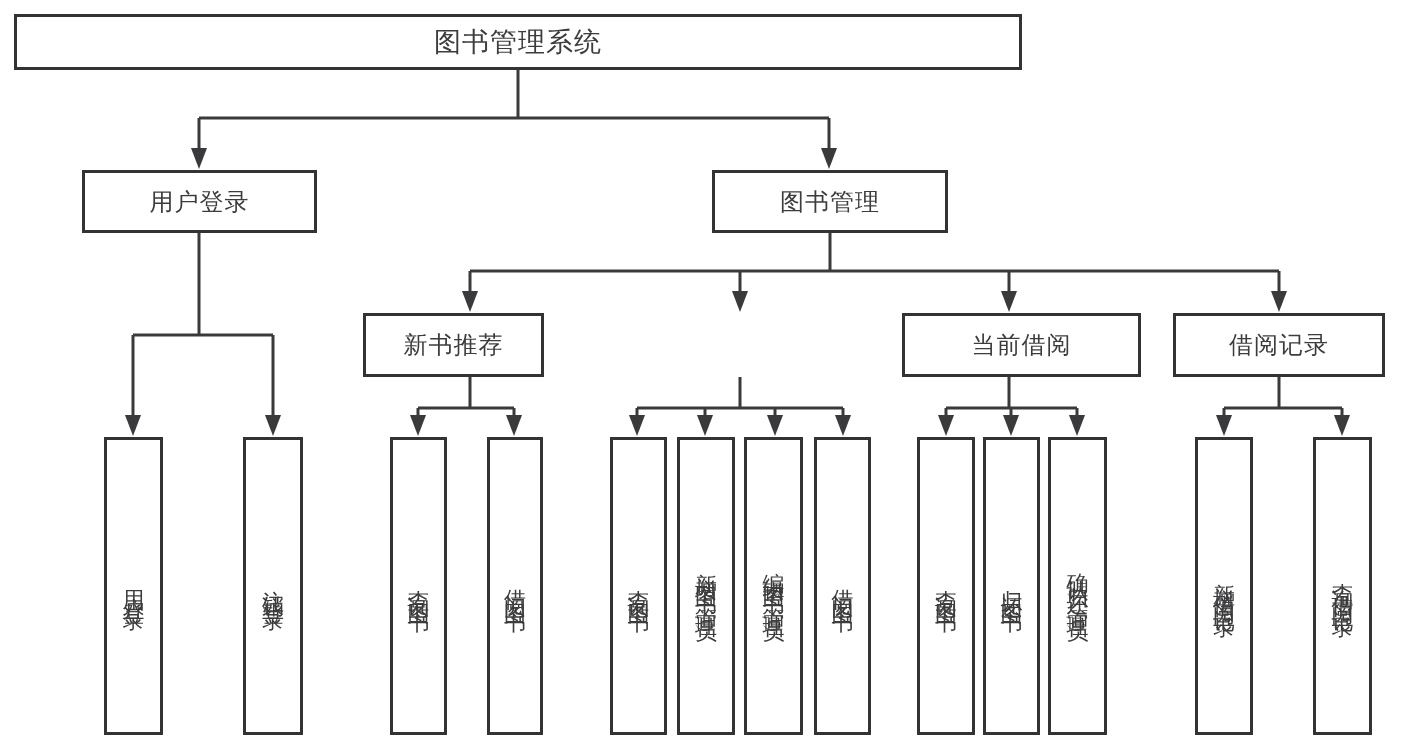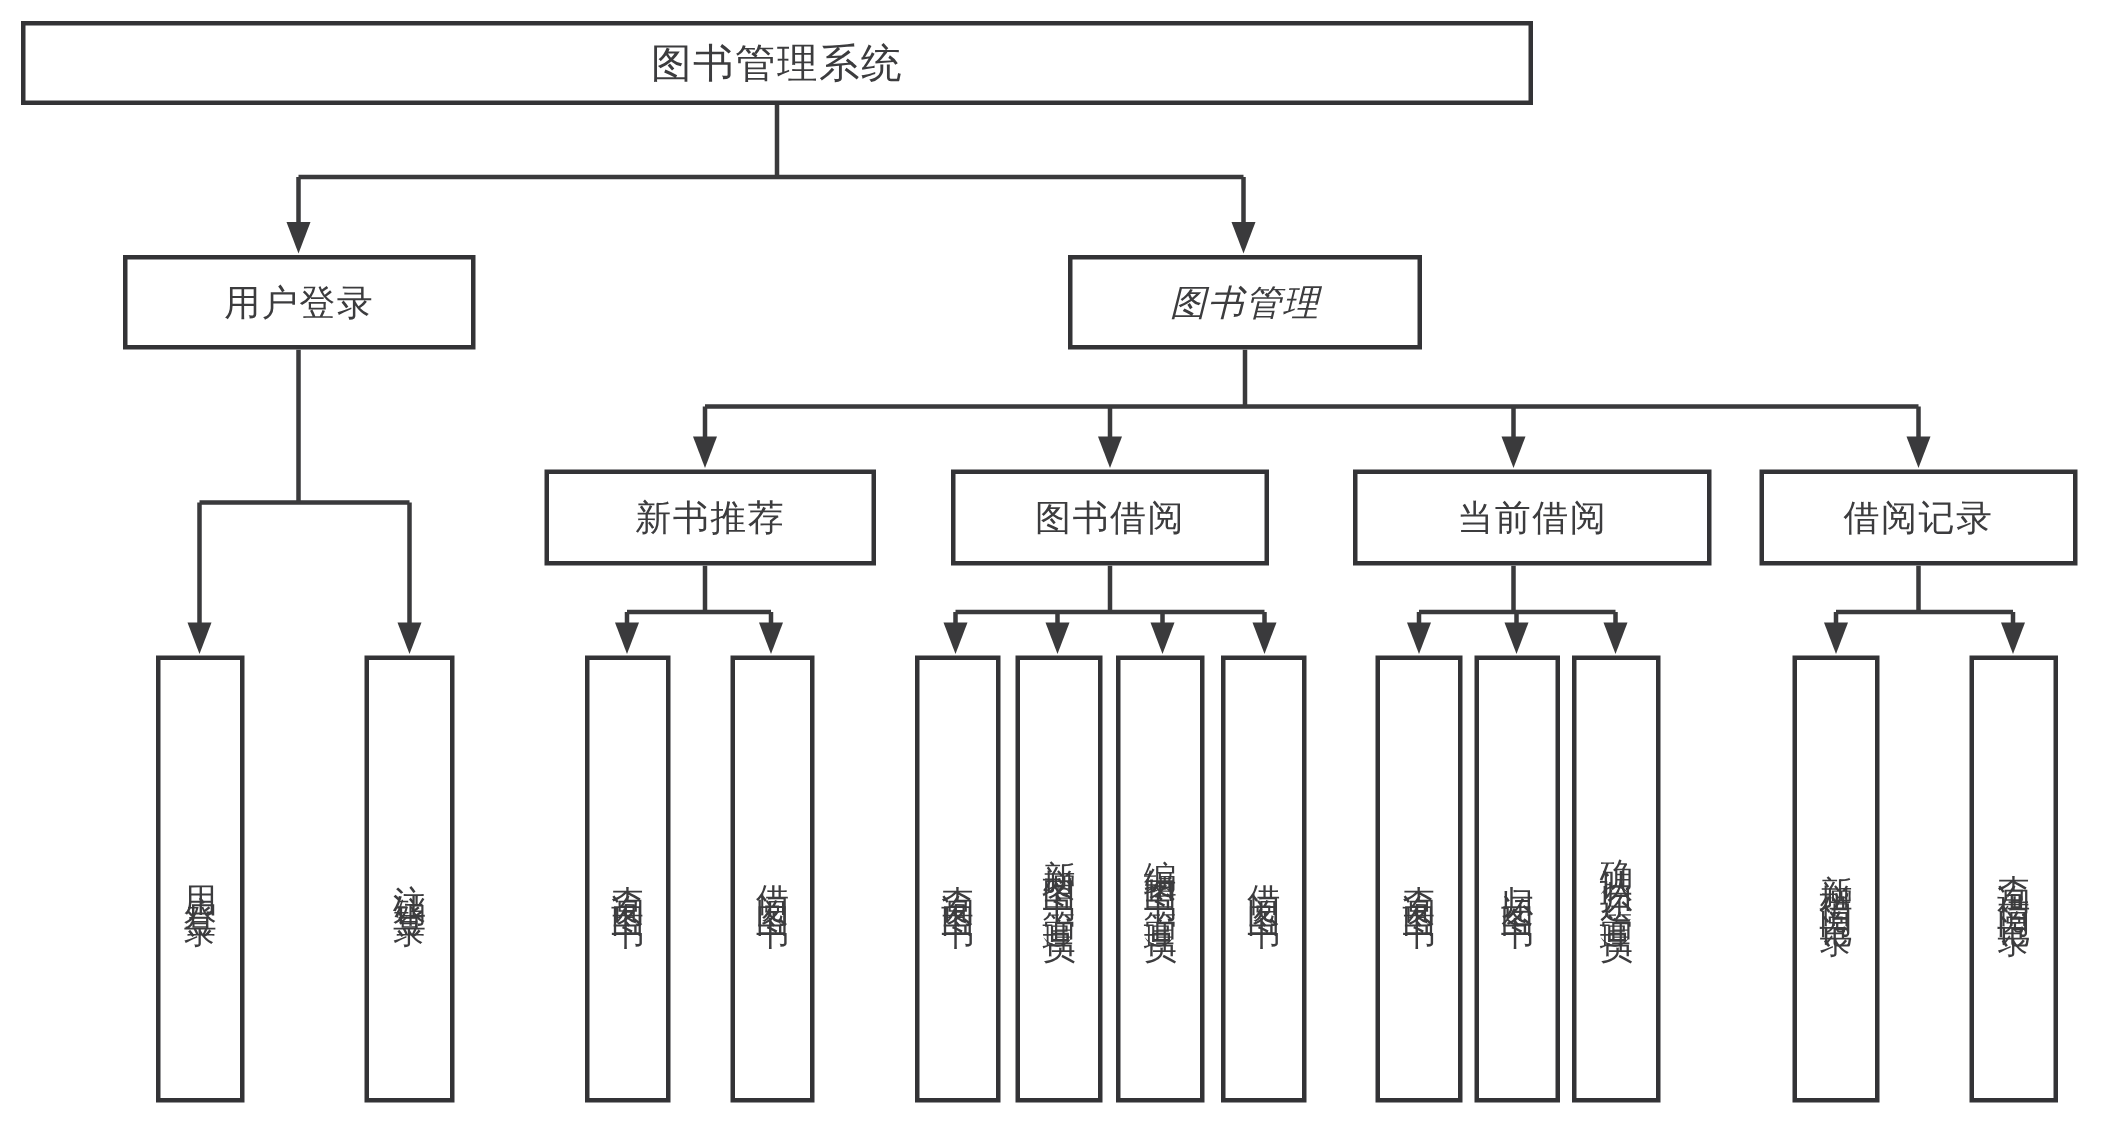--- a/index.html
+++ b/index.html
@@ -85,24 +85,23 @@
       <polygon points="1003,415 1019,415 1011,436"></polygon>
       <polygon points="1069,415 1085,415 1077,436"></polygon>
       <polygon points="1216,415 1232,415 1224,436"></polygon>
       <polygon points="1334,415 1350,415 1342,436"></polygon>
     </g>
   </svg>
 
   <div class="node root" style="left:14px; top:14px; width:1008px; height:56px;">图书管理系统</div>
 
   <div class="node group" style="left:82px; top:170px; width:235px; height:63px;">用户登录</div>
-  <div class="node group" style="left:712px; top:170px; width:236px; height:63px;font-style:italic;">图书管理</div>
+  <div class="node group" style="left:712px; top:170px; width:236px; height:63px;">图书管理</div>
 
-  <div class="node group" style="left:363px; top:313px; width:221px; height:64px;">新书推荐</div>
-  <div class="node group" style="left:634px; top:313px; width:212px; height:64px;">图书借阅</div>
+  <div class="node group" style="left:363px; top:313px; width:181px; height:64px;">新书推荐</div>
   <div class="node group" style="left:902px; top:313px; width:239px; height:64px;">当前借阅</div>
   <div class="node group" style="left:1173px; top:313px; width:212px; height:64px;">借阅记录</div>
 
   <div class="node leaf" style="left:104px; top:437px; width:59px; height:298px;">
     <span class="vtext">用户登录</span>
   </div>
   <div class="node leaf" style="left:243px; top:437px; width:60px; height:298px;">
     <span class="vtext">注销登录</span>
   </div>
 

